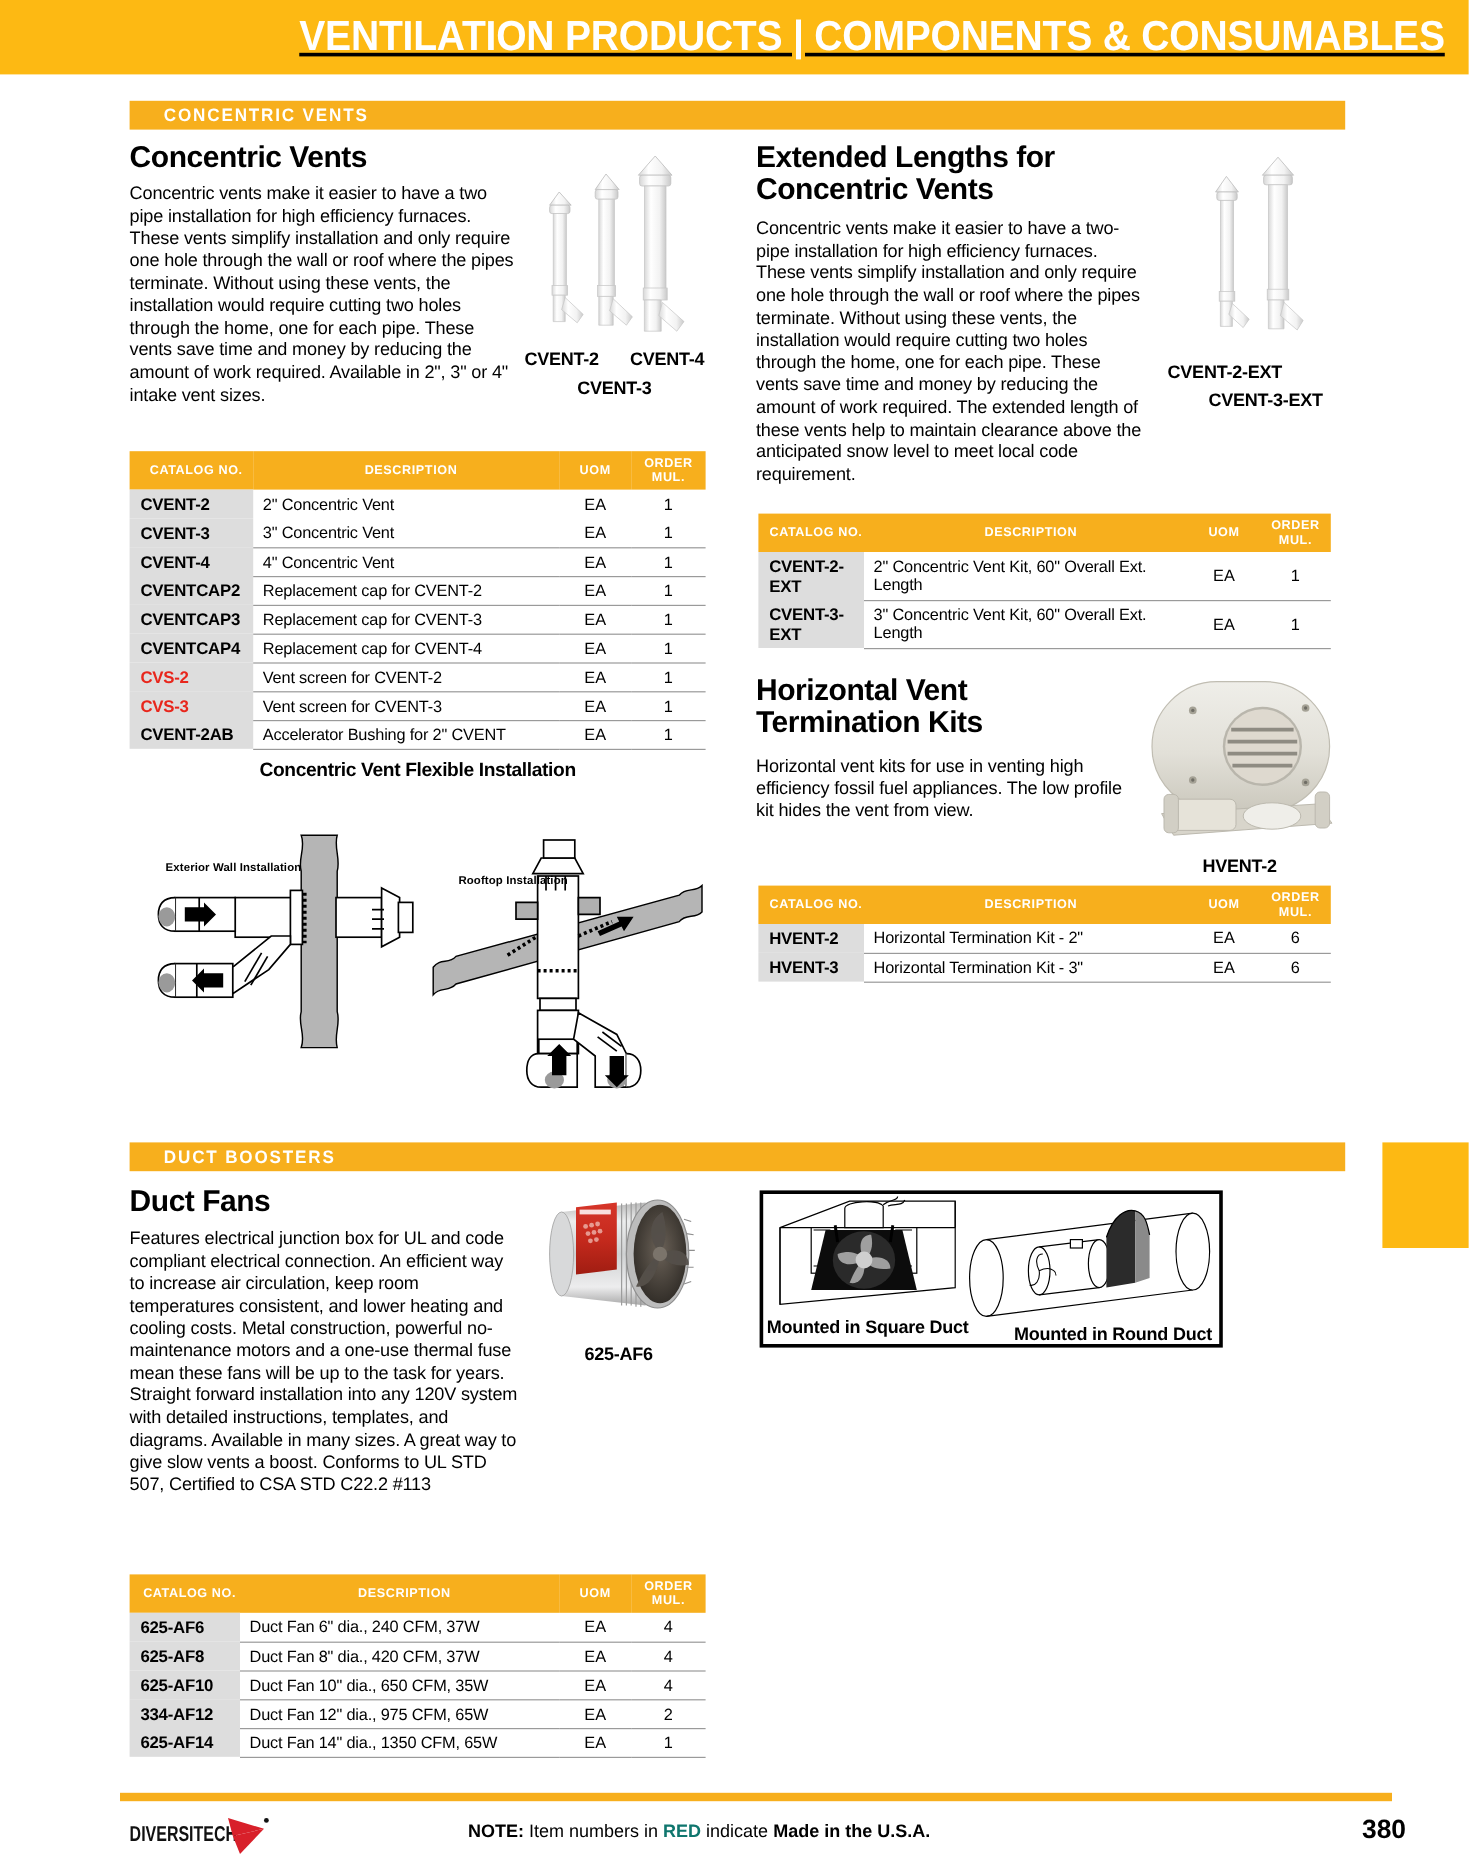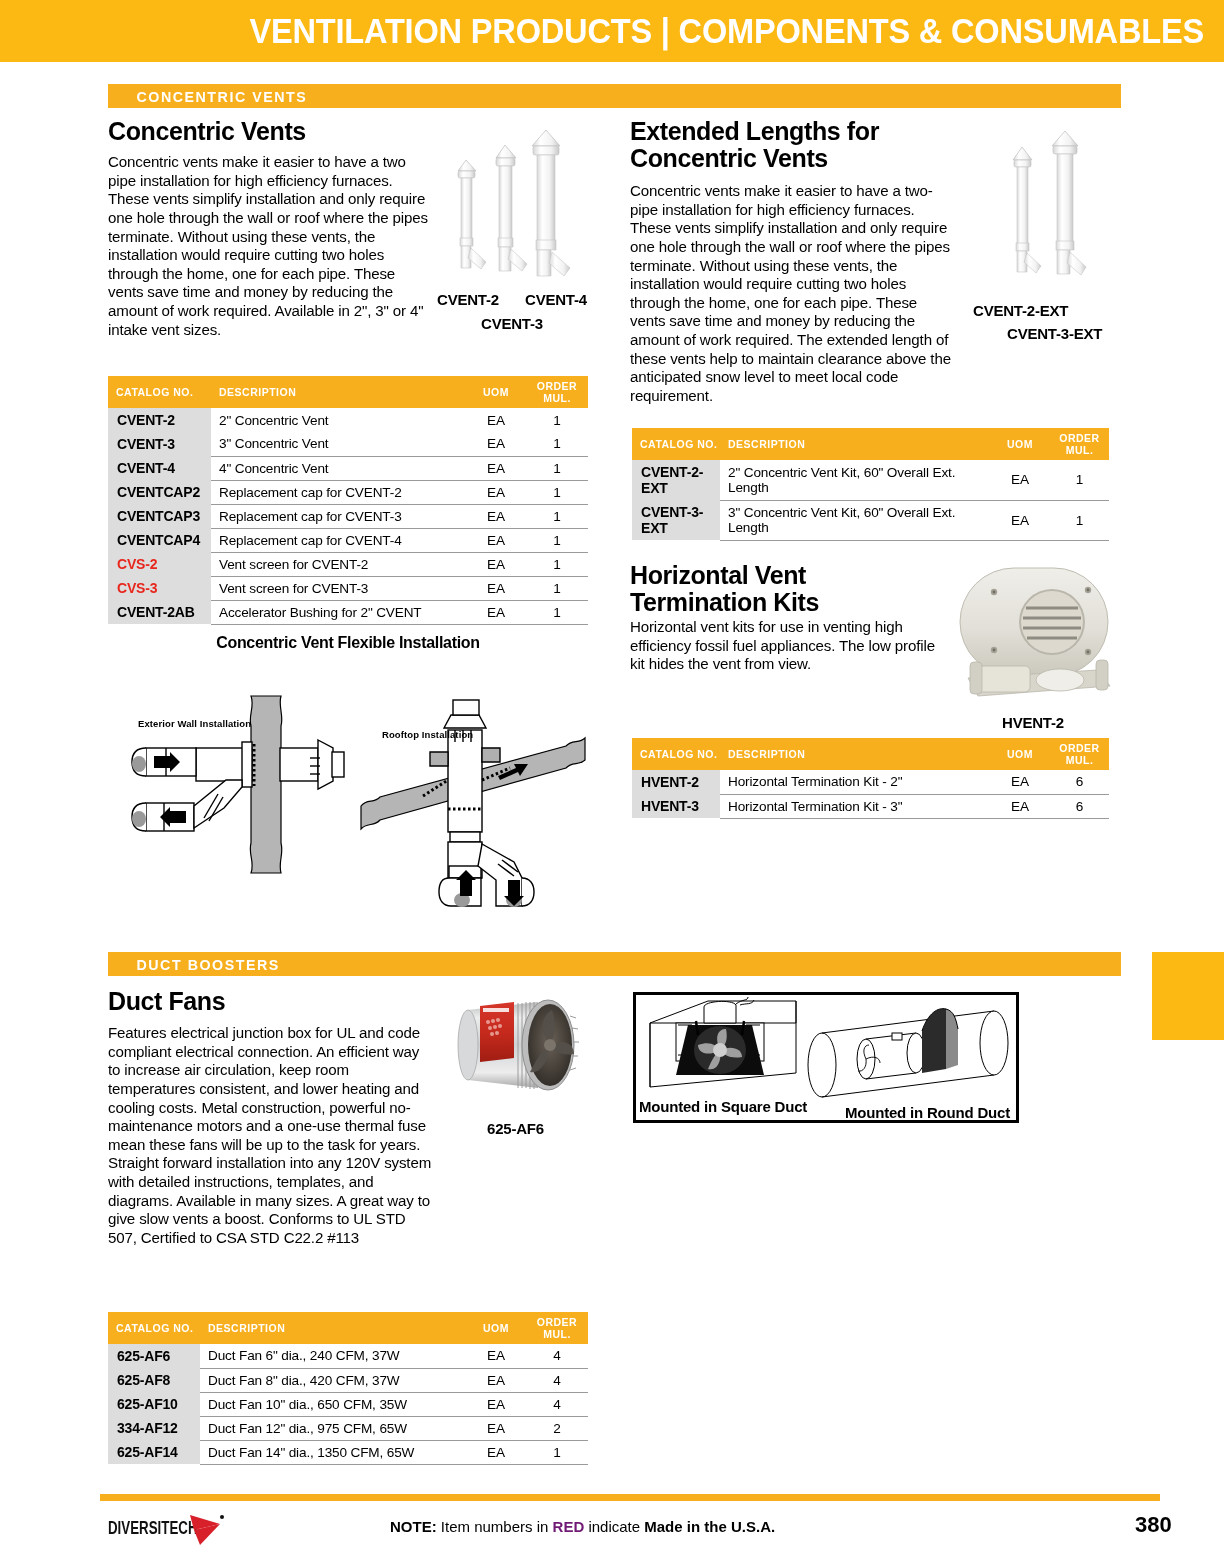--- a/index.html
+++ b/index.html
@@ -10,21 +10,21 @@
     color:#000;
     position:relative;
     overflow:hidden;
   }
   .page { position:relative; width:1224px; height:1557px; }
 
   
   .top-bar{
     position:absolute; left:0; top:0; width:1224px; height:62px;
     background:#FDB913;
-    display:flex; align-items:center; justify-content:flex-end;
+    display:flex; align-items:center; justify-content:flex-end;text-decoration:underline;
   }
   .top-bar .title{
     color:#fff; font-weight:bold; font-size:35px; letter-spacing:-0.2px;
     transform:scaleX(0.93); transform-origin:right center;
     padding-right:22px; white-space:nowrap;
   }
 
   
   .band{
     position:absolute; height:24px; background:#F7AF1D;
@@ -37,42 +37,42 @@
 
   
   .h2{ font-size:25px; font-weight:bold; line-height:1.08; letter-spacing:-0.4px; }
   .body-txt{ font-size:15.1px; line-height:1.235; letter-spacing:-0.15px; }
   .center-h{ font-size:16px; font-weight:bold; text-align:center; letter-spacing:-0.3px;}
 
   
   .tbl{ position:absolute; border-collapse:collapse; }
   .tbl th{
     background:#F7AF1D; color:#fff; font-size:10.5px; font-weight:bold;
-    letter-spacing:0.5px; text-align:left; padding:4px 0 4px 8px; height:10px;
+    letter-spacing:0.5px; text-align:center; padding:4px 0 4px 8px; height:10px;
   }
   .tbl th.c{ text-align:center; padding-left:0; }
   .tbl td{ font-size:13.6px; padding:4px 0 4px 8px; vertical-align:middle; }
   .tbl td.cat{
     background:#DDDDDD; font-weight:bold; font-size:14px; letter-spacing:-0.2px;
     padding-left:9px;
   }
   .tbl td.cat.red{ color:#E8261C; }
   .tbl td.desc{ border-bottom:1px solid #9a9a9a; letter-spacing:-0.15px;}
   .tbl td.uom, .tbl td.mul{ text-align:center; padding-left:0; border-bottom:1px solid #9a9a9a;}
   .tbl tr.nb td.desc, .tbl tr.nb td.uom, .tbl tr.nb td.mul{ border-bottom:none; }
 
   
   .cap{ position:absolute; font-size:15px; font-weight:bold; letter-spacing:-0.2px; }
 
   
   .footer-rule{ position:absolute; left:100px; top:1494px; width:1060px; height:7px; background:#F7AF1D;}
   .logo-wrap{ position:absolute; left:108px; top:1512px; width:120px; height:34px;}
   .note{ position:absolute; left:390px; top:1518px; font-size:15px; font-weight:bold; white-space:nowrap;}
   .note .lite{ font-weight:normal; }
-  .note .red{ color:#701a75; font-weight:bold;text-align:right;}
+  .note .red{ color:#0f766e; font-weight:bold;text-align:right;}
   .site{ position:absolute; left:950px; top:1590px; font-size:15px; font-weight:bold; }
   .pageno{ position:absolute; left:1135px; top:1512px; font-size:22px; font-weight:bold;}
 
   
   .side-tab{ position:absolute; left:1152px; top:952px; width:72px; height:88px; background:#FDB913;}
 
   
   .fig{ position:absolute; }
   .framed{ border:3px solid #000; background:#fff; }
   .dlabel{ position:absolute; font-size:15px; font-weight:bold; letter-spacing:-0.2px;}
@@ -363,21 +363,21 @@
         <td class="desc">3" Concentric Vent Kit, 60" Overall Ext. Length</td>
         <td class="uom">EA</td>
         <td class="mul">1</td>
       </tr>
     </tbody>
   </table>
 
   <div style="position:absolute; left:630px; top:562px; width:310px;">
     <div class="h2">Horizontal Vent</div>
     <div class="h2">Termination Kits</div>
-    <div class="body-txt" style="margin-top:2px;">Horizontal vent kits for use in venting high efficiency fossil fuel appliances. The low profile kit hides the vent from view.</div>
+    <div class="body-txt" style="margin-top:14px;">Horizontal vent kits for use in venting high efficiency fossil fuel appliances. The low profile kit hides the vent from view.</div>
   </div>
 
   <div class="fig" style="left:948px; top:562px; width:172px; height:150px;">
     <svg width="172" height="150" viewBox="0 0 172 150">
       <defs>
         <linearGradient id="plast" x1="0" y1="0" x2="0" y2="1">
           <stop offset="0%" stop-color="#efeee9"></stop>
             <stop offset="55%" stop-color="#e2e0d8"></stop>
           <stop offset="100%" stop-color="#cbc8bd"></stop>
         </linearGradient>

